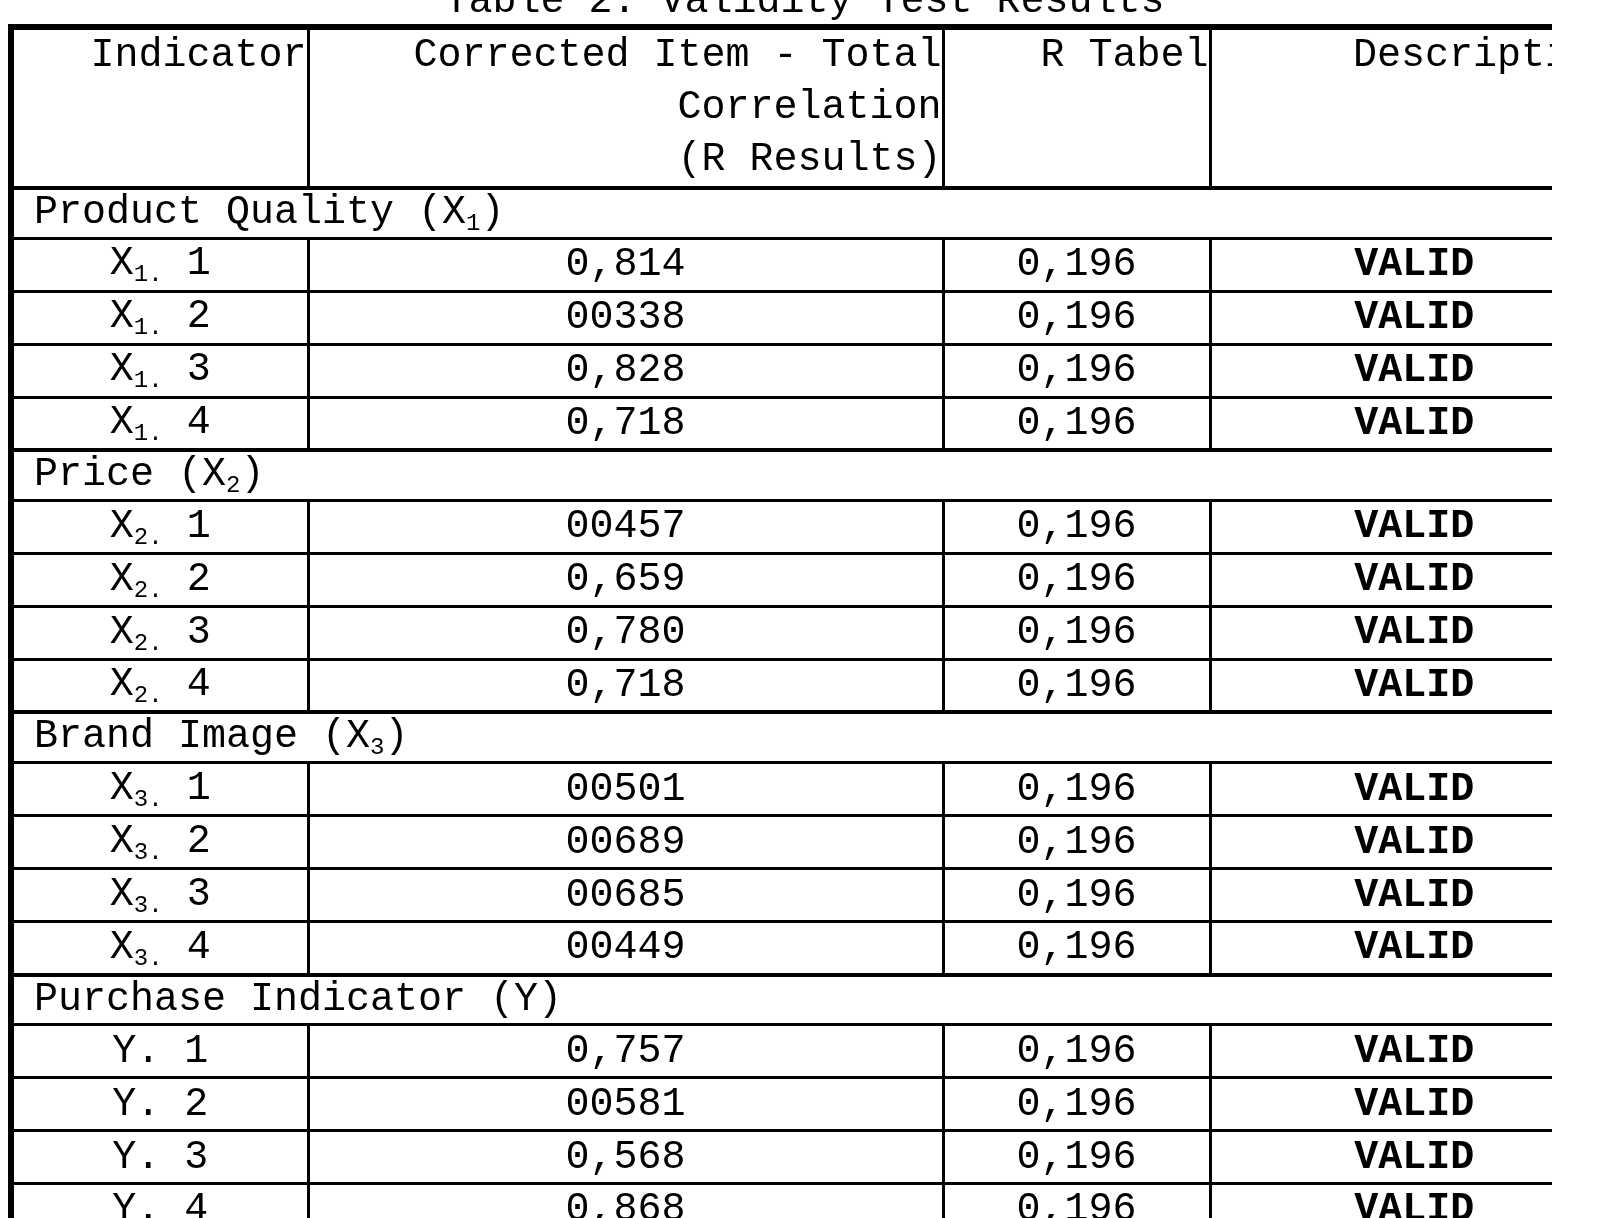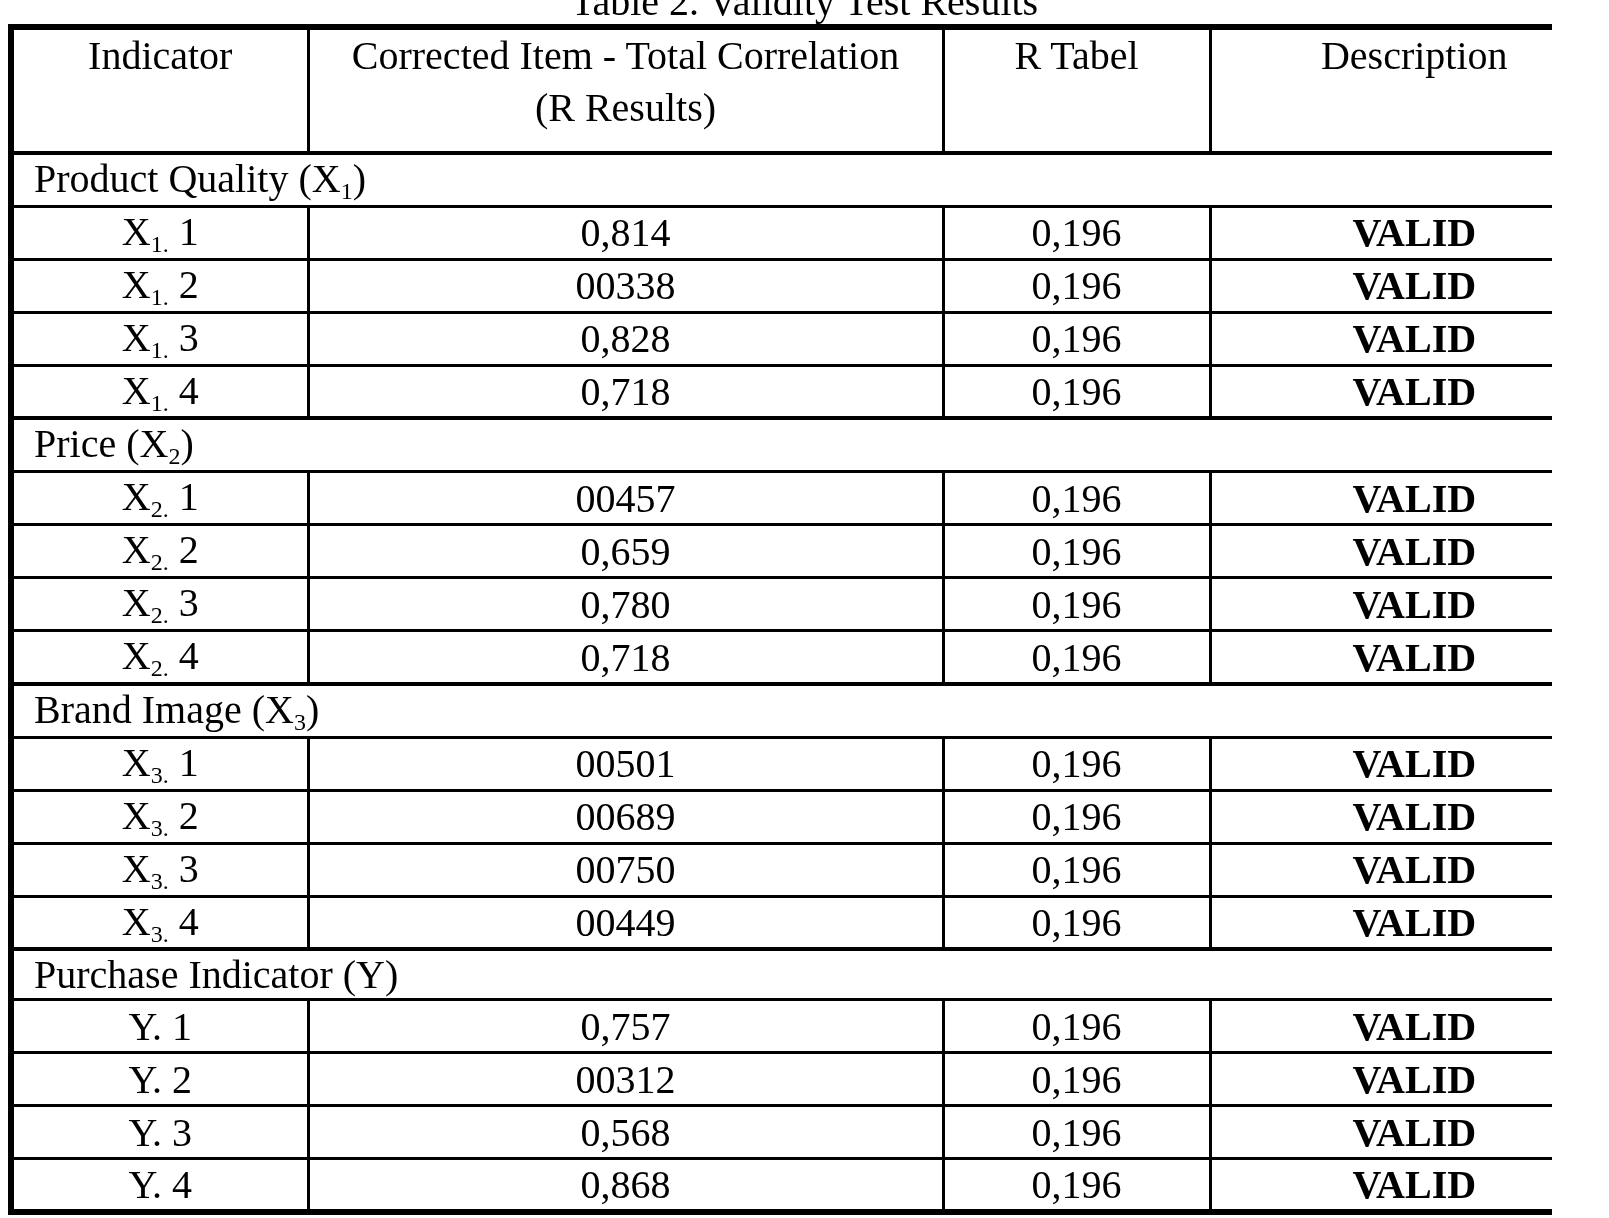--- a/index.html
+++ b/index.html
@@ -7,21 +7,21 @@
     padding: 0;
     background: #ffffff;
   }
   #page {
     position: relative;
     width: 1552px;
     height: 1218px;
     overflow: hidden;
     background: #ffffff;
     color: #000000;
-    font-family: Liberation Serif, serif;
+    font-family: Liberation Mono, monospace;
   }
   .doc-title {
     margin-top: -20px;
     width: 1609px;
     text-align: center;
     font-size: 40px;
     line-height: 44px;
     white-space: nowrap;
   }
   table.validity {
@@ -36,21 +36,21 @@
     border: 3px solid #000000;
     font-size: 40px;
     padding: 0;
     overflow: hidden;
   }
   thead tr { height: 126px; }
   thead th {
     vertical-align: top;
     padding-top: 10px;
     font-weight: normal;
-    text-align: center;
+    text-align: right;
     border-bottom-width: 4px;
     line-height: 1.3;
   }
   tr.section-row { height: 50px; }
   tr.section-row td {
     text-align: left;
     padding-left: 20px;
     border-top-width: 4px;
     vertical-align: middle;
   }
@@ -154,42 +154,42 @@
           <td class="desc-cell">VALID</td>
         </tr>
         <tr class="data-row">
           <td><span>X</span><span class="sub">3.</span><span> 2</span></td>
           <td>00689</td>
           <td>0,196</td>
           <td class="desc-cell">VALID</td>
         </tr>
         <tr class="data-row">
           <td><span>X</span><span class="sub">3.</span><span> 3</span></td>
-          <td>00750</td>
+          <td>00685</td>
           <td>0,196</td>
           <td class="desc-cell">VALID</td>
         </tr>
         <tr class="data-row">
           <td><span>X</span><span class="sub">3.</span><span> 4</span></td>
           <td>00449</td>
           <td>0,196</td>
           <td class="desc-cell">VALID</td>
         </tr>
         <tr class="section-row">
           <td colspan="4"><span>Purchase Indicator (Y)</span></td>
         </tr>
         <tr class="data-row">
           <td><span>Y.</span><span> 1</span></td>
           <td>0,757</td>
           <td>0,196</td>
           <td class="desc-cell">VALID</td>
         </tr>
         <tr class="data-row">
           <td><span>Y.</span><span> 2</span></td>
-          <td>00312</td>
+          <td>00581</td>
           <td>0,196</td>
           <td class="desc-cell">VALID</td>
         </tr>
         <tr class="data-row">
           <td><span>Y.</span><span> 3</span></td>
           <td>0,568</td>
           <td>0,196</td>
           <td class="desc-cell">VALID</td>
         </tr>
         <tr class="data-row">

